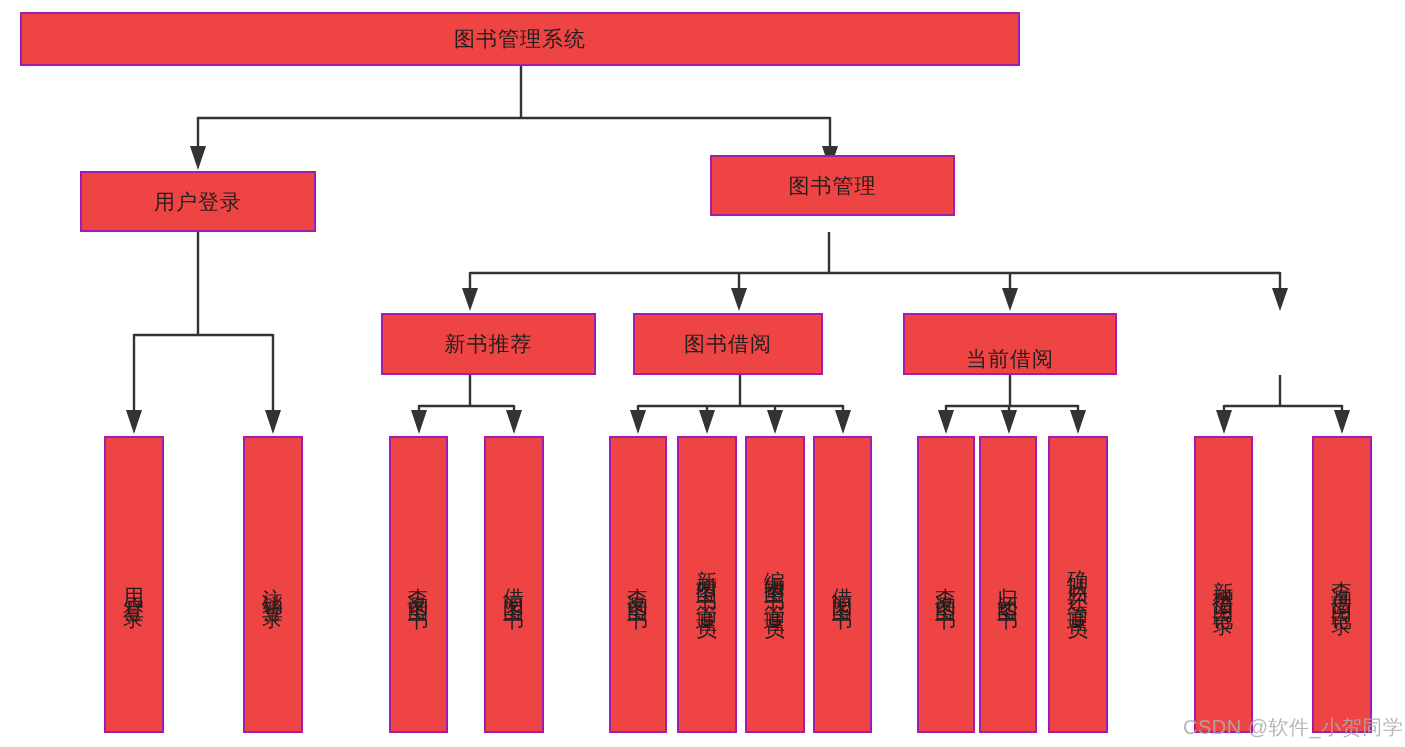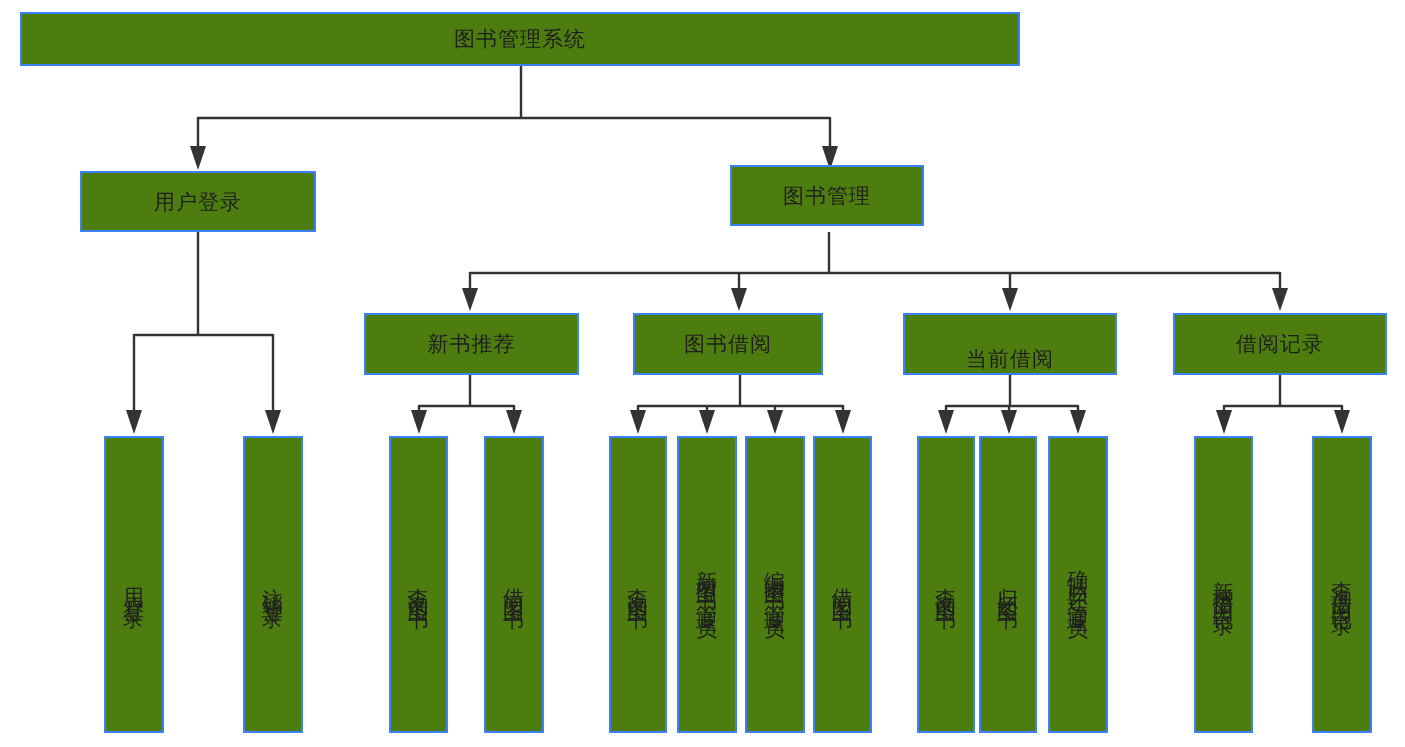--- a/index.html
+++ b/index.html
@@ -12,22 +12,22 @@
     color: #1f1f1f;
     overflow: hidden;
   }
   .connectors {
     position: absolute;
     left: 0; top: 0;
     z-index: 1;
   }
   .box {
     position: absolute;
-    background: #4d7c0f;
-    border: 2px solid #3b82f6;
+    background: #ef4444;
+    border: 2px solid #a21caf;
     box-sizing: border-box;
     display: flex;
     align-items: center;
     justify-content: center;
     z-index: 2;
   }
   .hlabel {
     font-size: 21px;
     letter-spacing: 1px;
     white-space: nowrap;
@@ -36,23 +36,23 @@
     writing-mode: vertical-rl;
     font-size: 21px;
     letter-spacing: 7px;
     line-height: 1;
     white-space: nowrap;
   }
   
   .n-root   { left: 20px;   top: 12px;  width: 1000px; height: 54px; }
   
   .n-l2a    { left: 80px;   top: 171px; width: 236px;  height: 61px; }
-  .n-l2b    { left: 710px;  top: 165px; width: 194px;  height: 61px; margin-left: 20px; }
-  
-  .n-l3a    { left: 364px;  top: 313px; width: 215px;  height: 62px; }
+  .n-l2b    { left: 710px;  top: 155px; width: 245px;  height: 61px; }
+  
+  .n-l3a    { left: 381px;  top: 313px; width: 215px;  height: 62px; }
   .n-l3b    { left: 633px;  top: 313px; width: 190px;  height: 62px; }
   .n-l3c    { left: 903px;  top: 313px; width: 214px;  height: 62px; align-items: flex-end; }
   .n-l3d    { left: 1173px; top: 313px; width: 214px;  height: 62px; }
   
   .leaf     { top: 436px; height: 297px; }
   .n-a1 { left: 104px;  width: 60px; }
   .n-a2 { left: 243px;  width: 60px; }
   .n-b1 { left: 389px;  width: 59px; }
   .n-b2 { left: 484px;  width: 60px; }
   .n-c1 { left: 609px;  width: 58px; }
@@ -166,23 +166,20 @@
 
   <div class="box n-l3a">
     <span class="hlabel">新书推荐</span>
   </div>
   <div class="box n-l3b">
     <span class="hlabel">图书借阅</span>
   </div>
   <div class="box n-l3c">
     <span class="hlabel">当前借阅</span>
   </div>
-  <div class="box n-l3d">
-    <span class="hlabel">借阅记录</span>
-  </div>
 
   <div class="box leaf n-a1">
     <span class="vtext">用户登录</span>
   </div>
   <div class="box leaf n-a2">
     <span class="vtext">注销登录</span>
   </div>
 
   <div class="box leaf n-b1">
     <span class="vtext">查询图书</span>
@@ -214,14 +211,15 @@
     <span class="vtext">确认归还（管理员）</span>
   </div>
 
   <div class="box leaf n-e1">
     <span class="vtext">新增借阅记录</span>
   </div>
   <div class="box leaf n-e2">
     <span class="vtext">查询借阅记录</span>
   </div>
 
+  <div class="watermark">CSDN @软件_小贺同学</div>
 
 </div>
 
 </body></html>

